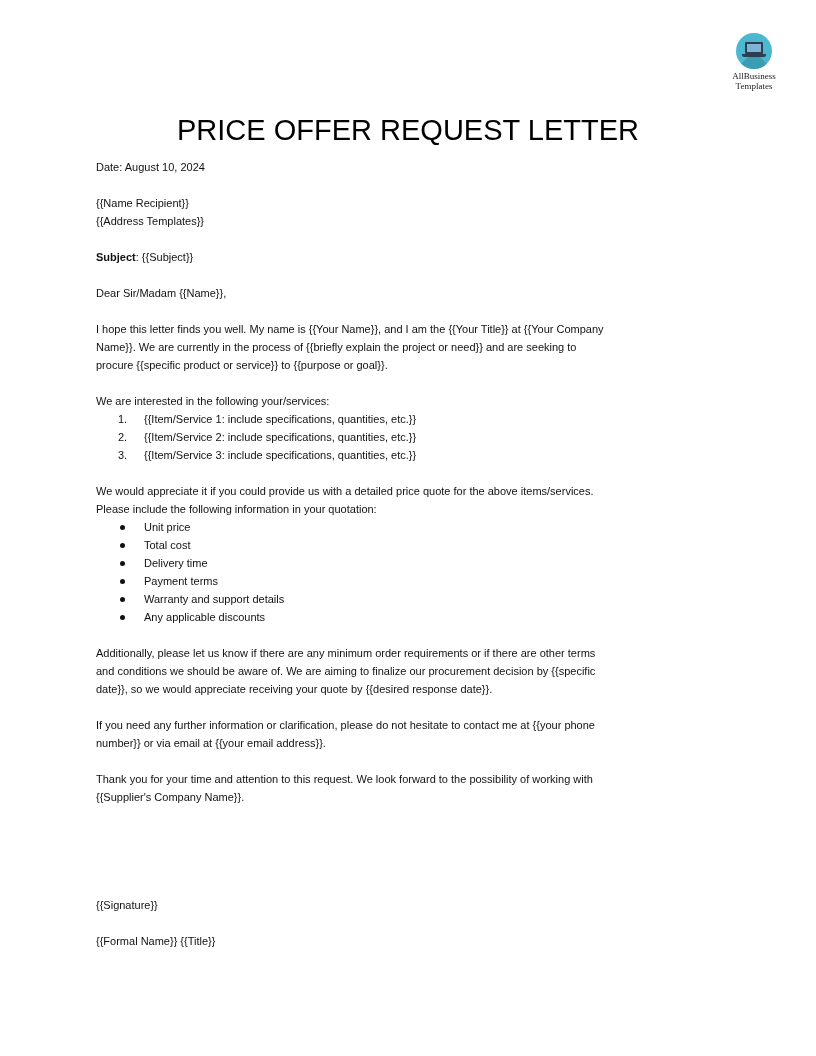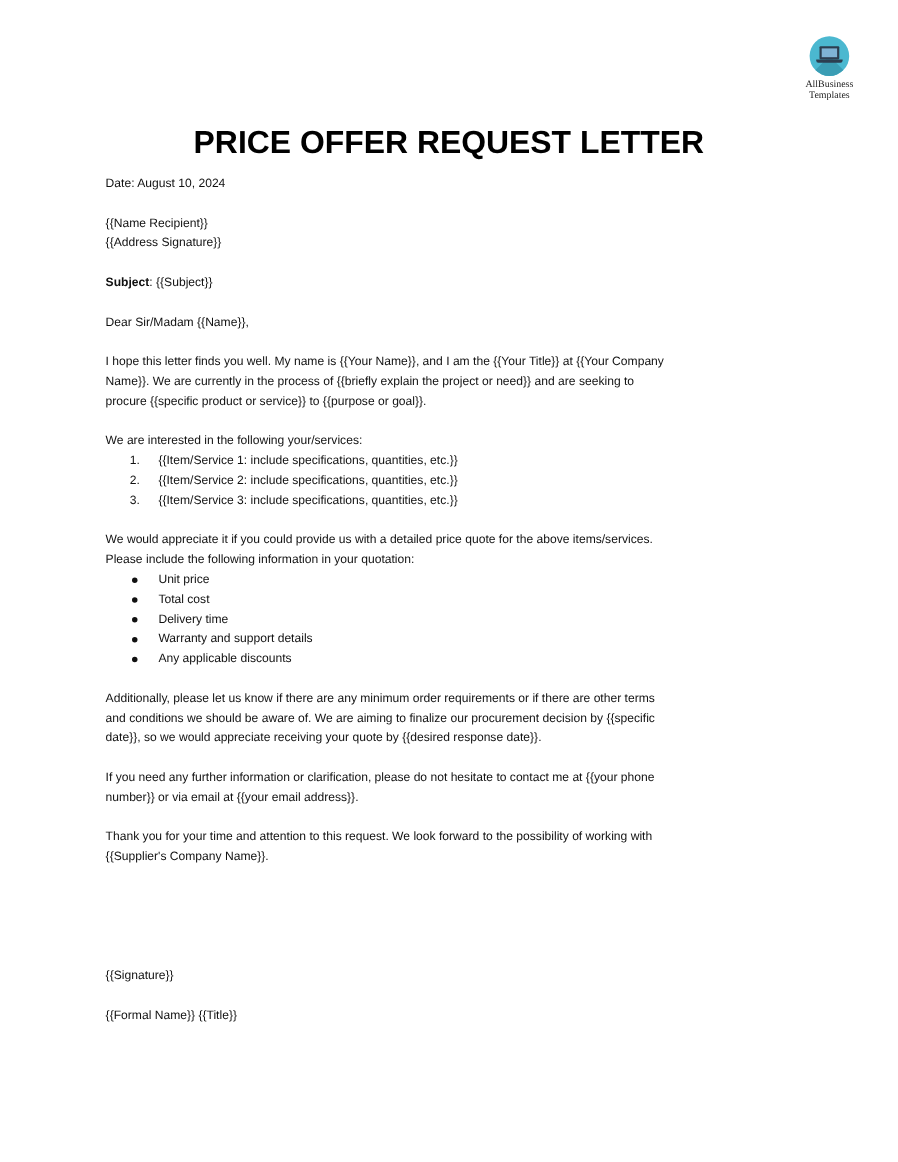--- a/index.html
+++ b/index.html
@@ -5,21 +5,21 @@
     html, body { margin: 0; padding: 0; background: #ffffff; }
     body { width: 816px; height: 1056px; position: relative; overflow: hidden;
       font-family: "Liberation Sans", sans-serif; color: #111; }
     .logo { position: absolute; left: 726px; top: 33px; width: 56px; text-align: center; }
     .logo-circle { width: 36px; height: 36px; border-radius: 50%; background: #4bb8d0; margin: 0 auto; position: relative; overflow: hidden; }
     .logo-shadow { position: absolute; left: 18px; top: 18px; width: 30px; height: 30px; background: #3a9db4; transform: rotate(45deg); transform-origin: 0 0; }
     .laptop-screen { position: absolute; left: 9px; top: 9px; width: 18px; height: 12px; background: #2c3e50; border-radius: 1px; }
     .laptop-screen-inner { position: absolute; left: 2px; top: 2px; width: 14px; height: 8px; background: #7fb3d5; }
     .laptop-base { position: absolute; left: 6px; top: 21px; width: 24px; height: 3px; background: #2c3e50; border-radius: 0 0 2px 2px; }
     .logo-text { font-size: 9px; line-height: 10px; color: #222; margin-top: 2px; font-family: Liberation Serif, serif; }
-    .title { position: absolute; left: 0; top: 114px; width: 816px; text-align: center; font-size: 29px; font-weight: bold; letter-spacing: 0px; color: #000; }
+    .title { position: absolute; left: 0; top: 114px; width: 816px; text-align: center; font-size: 29px; font-weight: normal; letter-spacing: 0px; color: #000; }
     .body { position: absolute; left: 96px; top: 158px; width: 630px; font-size: 11px; line-height: 18px; }
     .p { margin: 0; }
     .gap { height: 18px; }
     ol, ul { margin: 0; padding: 0; list-style: none; }
     .li { position: relative; padding-left: 48px; }
     .marker { position: absolute; left: 22px; width: 20px; }
     .bullet { position: absolute; left: 24px; top: 7px; width: 5px; height: 5px; border-radius: 50%; background: #111; }
     b { font-weight: bold; text-align: center; }
   </style>
 </head>
@@ -38,21 +38,21 @@
     <div>Templates</div>
   </div>
 </div>
 
 <div class="title">PRICE OFFER REQUEST LETTER</div>
 
 <div class="body">
   <p class="p">Date: August 10, 2024</p>
   <div class="gap"></div>
   <p class="p">{{Name Recipient}}</p>
-  <p class="p">{{Address Signature}}</p>
+  <p class="p">{{Address Templates}}</p>
   <div class="gap"></div>
   <p class="p"><b>Subject</b><span>: {{Subject}}</span></p>
   <div class="gap"></div>
   <p class="p">Dear Sir/Madam {{Name}},</p>
   <div class="gap"></div>
   <div>
     <p class="p">I hope this letter finds you well. My name is {{Your Name}}, and I am the {{Your Title}} at {{Your Company</p>
     <p class="p">Name}}. We are currently in the process of {{briefly explain the project or need}} and are seeking to</p>
     <p class="p">procure {{specific product or service}} to {{purpose or goal}}.</p>
   </div>
@@ -65,20 +65,21 @@
   </ol>
   <div class="gap"></div>
   <div>
     <p class="p">We would appreciate it if you could provide us with a detailed price quote for the above items/services.</p>
     <p class="p">Please include the following information in your quotation:</p>
   </div>
   <ul>
     <li class="li"><span class="bullet"></span><span>Unit price</span></li>
     <li class="li"><span class="bullet"></span><span>Total cost</span></li>
     <li class="li"><span class="bullet"></span><span>Delivery time</span></li>
+    <li class="li"><span class="bullet"></span><span>Payment terms</span></li>
     <li class="li"><span class="bullet"></span><span>Warranty and support details</span></li>
     <li class="li"><span class="bullet"></span><span>Any applicable discounts</span></li>
   </ul>
   <div class="gap"></div>
   <div>
     <p class="p">Additionally, please let us know if there are any minimum order requirements or if there are other terms</p>
     <p class="p">and conditions we should be aware of. We are aiming to finalize our procurement decision by {{specific</p>
     <p class="p">date}}, so we would appreciate receiving your quote by {{desired response date}}.</p>
   </div>
   <div class="gap"></div>

